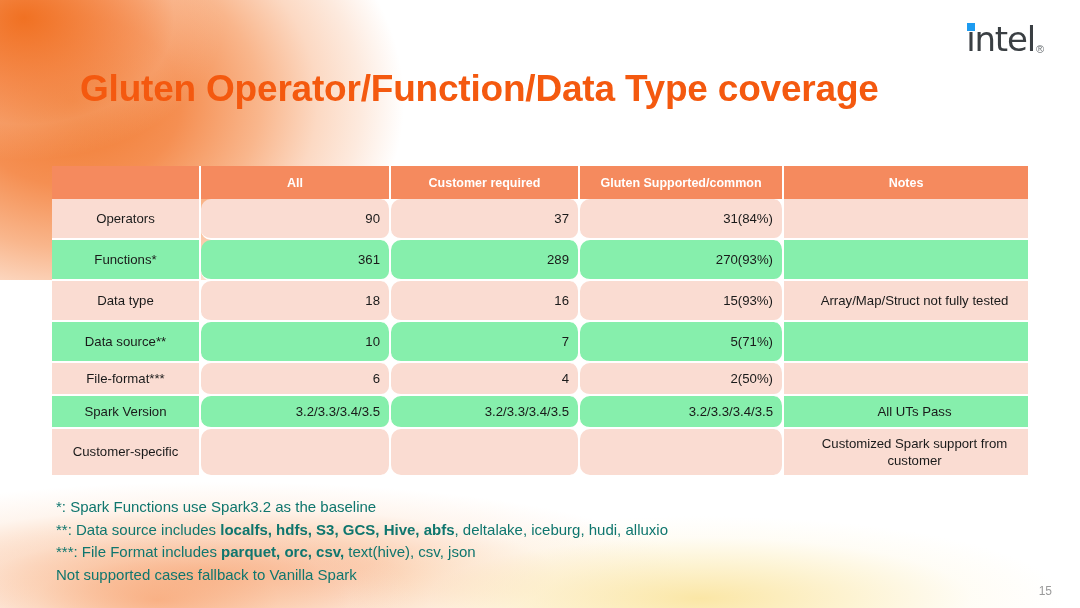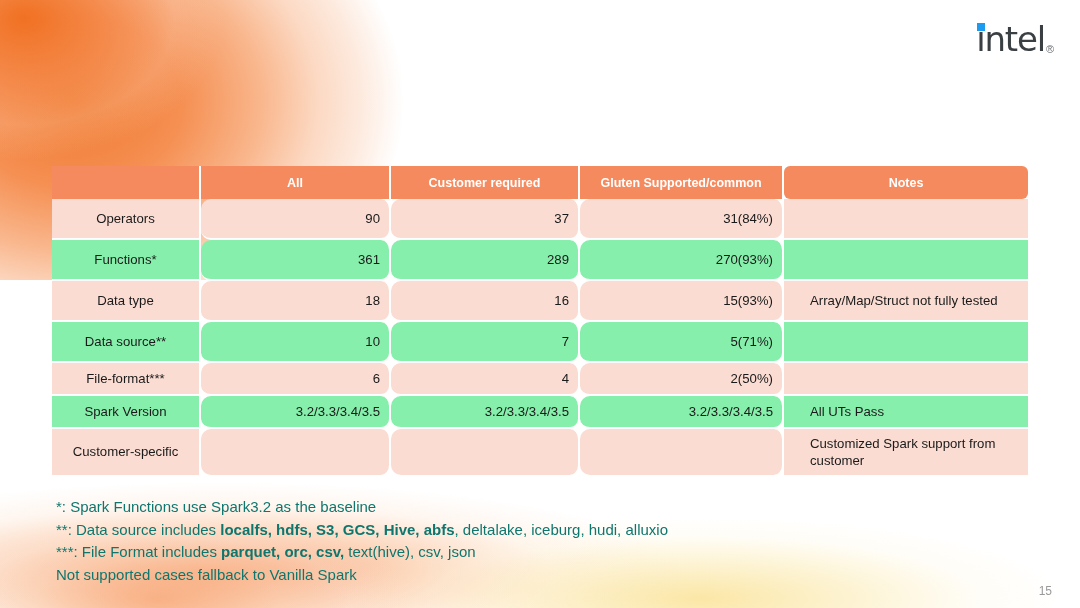--- a/index.html
+++ b/index.html
@@ -94,21 +94,21 @@
                  rgba(248,168,120,0.75) 0%,
                  rgba(251,205,175,0.45) 38%,
                  rgba(253,232,222,0.22) 60%,
                  rgba(255,255,255,0) 80%);
     pointer-events: none;
   }
 
   
   .logo {
     position: absolute;
-    right: 26px;
+    right: 36px;
     top: 22px;
     display: flex;
     align-items: flex-end;
     line-height: 1;
   }
   .logo-word {
     position: relative;
     font-family: "DejaVu Sans", sans-serif;
     font-size: 34px;
     font-weight: 400;
@@ -167,40 +167,40 @@
     background: #f58a5e;
     color: #ffffff;
     font-size: 12.5px;
     font-weight: bold;
     text-align: center;
     height: 33px;
     vertical-align: middle;
     border-right: 2px solid #ffffff;
     padding: 0 6px;
   }
-  thead th:last-child { border-right: none; border-radius: 6px; }
+  thead th:last-child { border-right: none; }
 
   tbody td {
     font-size: 13.2px;
     color: #1a1a1a;
     padding: 0 9px;
     vertical-align: middle;
     border-right: 2px solid #ffffff;
     border-bottom: 2px solid #ffffff;
     line-height: 1.32;
   }
   tbody td:last-child { border-right: none; }
   tbody tr:last-child td { border-bottom: none; }
 
   tbody tr.shade-a td { background: #fadcd2; }
   tbody tr.shade-b td { background: #86efac; }
 
   td.num  { text-align: right; border-radius: 10px; }
   td.name { text-align: center; }
-  td.note { text-align: left; padding-left: 26px; }
+  td.note { text-align: center; padding-left: 26px; }
 
   tr.r-tall td { height: 41px; }
   tr.r-std  td { height: 33px; }
   tr.r-xtall td { height: 46px; }
 
   
   .notes {
     position: absolute;
     left: 56px;
     top: 496px;
@@ -229,20 +229,21 @@
   <div class="bg-bottom"></div>
   <div class="bg-bottom-yellow"></div>
   <div class="bg-bottom-pink"></div>
 
   <div class="logo">
     <span class="logo-word">intel</span>
     <span class="logo-dot"></span>
     <span class="logo-reg">®</span>
   </div>
 
+  <h1 class="title">Gluten Operator/Function/Data Type coverage</h1>
 
   <div class="table-wrap">
     <table>
       <colgroup>
         <col class="c0">
           <col class="c1">
           <col class="c2">
           <col class="c3">
           <col class="c4">
       </colgroup>

